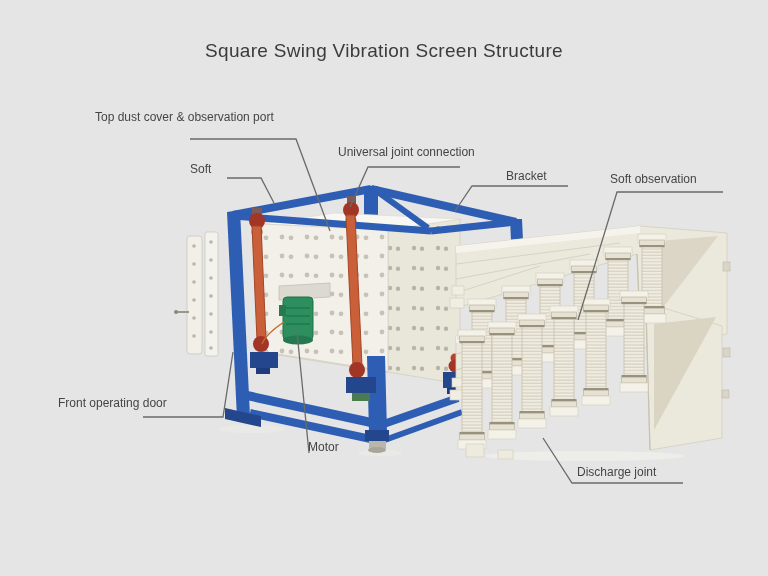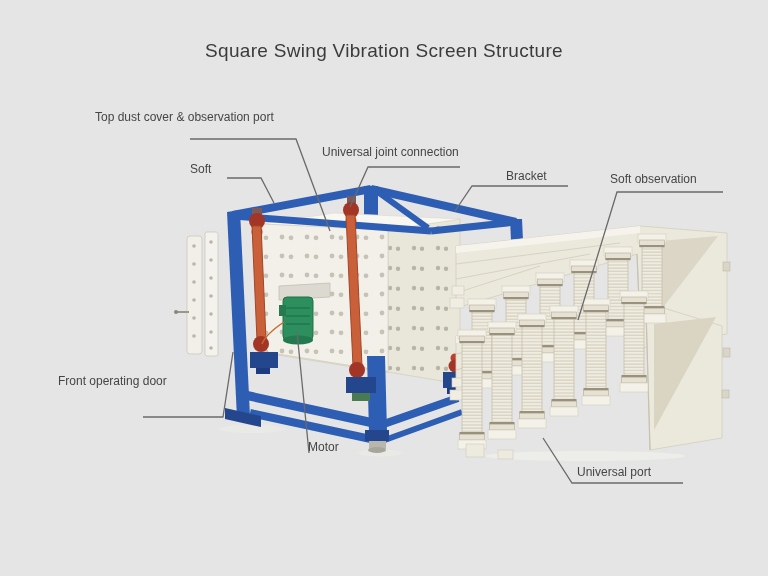--- a/index.html
+++ b/index.html
@@ -294,20 +294,20 @@
       <polyline class="leader" points="227,178 261,178 274,203"></polyline>
       <polyline class="leader" points="568,186 472,186 455,211"></polyline>
       <polyline class="leader" points="723,192 617,192 578,320"></polyline>
       <polyline class="leader" points="143,417 223,417 233,352"></polyline>
       <polyline class="leader" points="297,332 309,453"></polyline>
       <polyline class="leader" points="543,438 572,483 683,483"></polyline>
     </g>
   </svg>
 
   <div class="lbl" style="left:95px;top:110px">Top dust cover &amp; observation port</div>
-  <div class="lbl" style="left:322px;top:145px">Universal joint connection</div>
+  <div class="lbl" style="left:338px;top:145px">Universal joint connection</div>
   <div class="lbl" style="left:190px;top:162px">Soft</div>
   <div class="lbl" style="left:506px;top:169px">Bracket</div>
   <div class="lbl" style="left:610px;top:172px">Soft observation</div>
-  <div class="lbl" style="left:58px;top:374px">Front operating door</div>
+  <div class="lbl" style="left:58px;top:396px">Front operating door</div>
   <div class="lbl" style="left:308px;top:440px">Motor</div>
-  <div class="lbl" style="left:577px;top:465px">Universal port</div>
+  <div class="lbl" style="left:577px;top:465px">Discharge joint</div>
 </div>
 
 </body></html>

